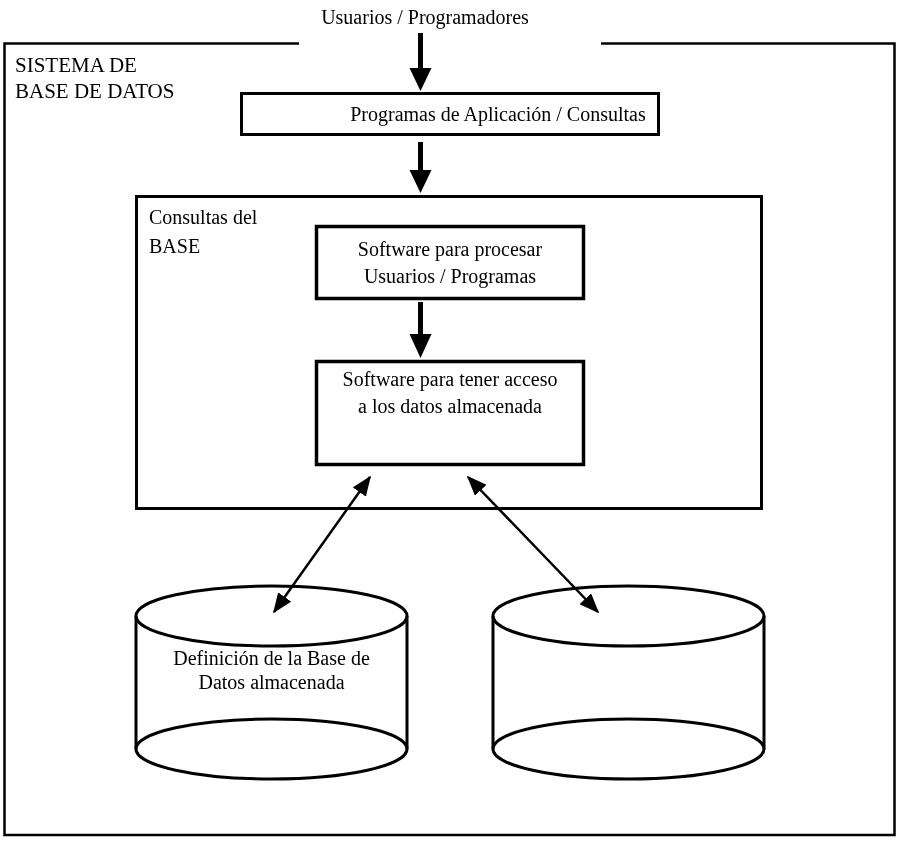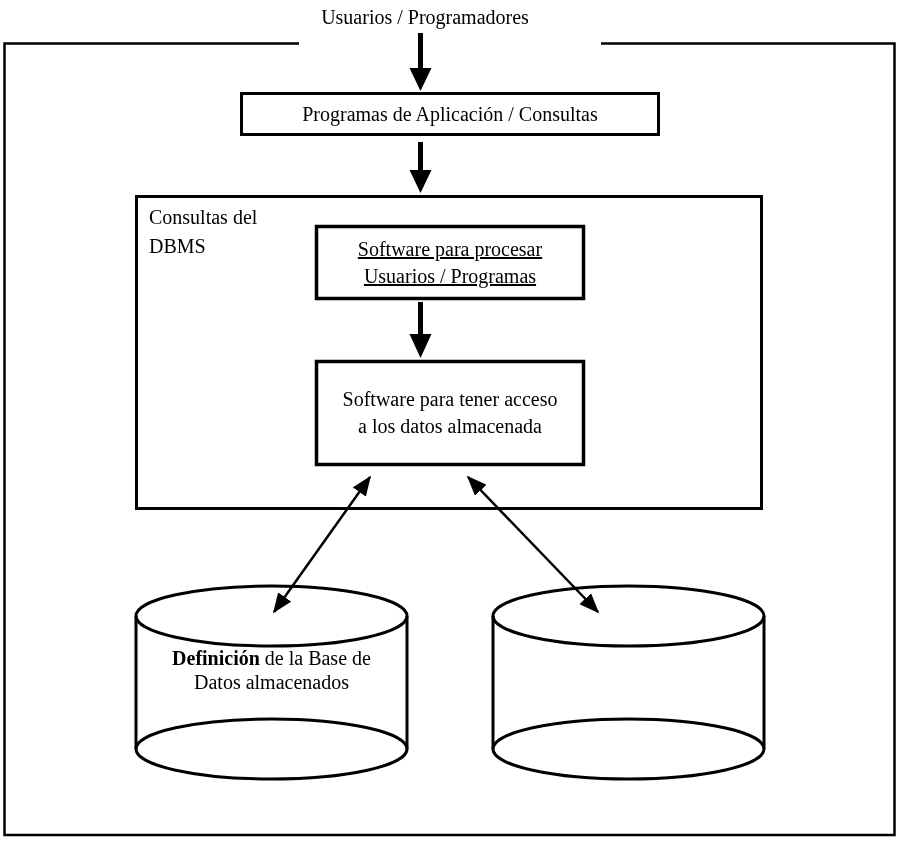--- a/index.html
+++ b/index.html
@@ -31,27 +31,27 @@
   }
   .center { text-align: center; }
   .flexc {
     display: flex;
     flex-direction: column;
     align-items: center;
     justify-content: center;
   }
   .users-label   { left: 250px; top: 4px;  width: 350px; }
   .system-label  { left: 15px;  top: 52px; font-size: 21px; line-height: 26px; }
-  .app-label     { left: 240px; top: 92px;  width: 420px; height: 44px; }
+  .app-label     { left: 240px; top: 92px;  width: 420px; height: 44px; padding-left: 48px; }
   .dbms-label    { left: 149px; top: 203px; line-height: 29px; }
-  .query-label   { left: 316px; top: 226px; width: 268px; height: 73px; line-height: 27px; text-decoration: underline; }
-  .access-label  { left: 316px; top: 361px; width: 268px; padding-top: 25px; line-height: 27px; }
+  .query-label   { left: 316px; top: 226px; width: 268px; height: 73px; line-height: 27px; }
+  .access-label  { left: 316px; top: 361px; width: 268px; padding-top: 5px; line-height: 27px; }
   .cyl-left-label  { left: 136px; top: 646px; width: 271px; line-height: 24px; }
   .cyl-right-label { left: 493px; top: 649px; width: 272px; }
-  .b { font-weight: bold; }
+  .b { font-weight: normal; }
   svg .stroke {
     stroke: #000000;
     fill: none;
   }
   svg .fillblk {
     fill: #000000;
     stroke: none;
   }
 </style>
 </head>
@@ -105,37 +105,41 @@
     <g>
       <line class="stroke" stroke-width="3" x1="493" y1="616" x2="493" y2="749"></line>
       <line class="stroke" stroke-width="3" x1="764" y1="616" x2="764" y2="749"></line>
       <ellipse class="stroke" stroke-width="3" cx="628.5" cy="749" rx="135.5" ry="30"></ellipse>
       <ellipse class="stroke" stroke-width="3" cx="628.5" cy="616" rx="135.5" ry="30"></ellipse>
     </g>
   </svg>
 
   <div class="txt users-label center">Usuarios / Programadores</div>
 
+  <div class="txt system-label">
+    <div>SISTEMA DE</div>
+    <div>BASE DE DATOS</div>
+  </div>
 
   <div class="txt app-label flexc">Programas de Aplicación / Consultas</div>
 
   <div class="txt dbms-label">
     <div>Consultas del</div>
-    <div>DBMS</div>
+    <div>BASE</div>
   </div>
 
   <div class="txt query-label flexc">
     <div>Software para procesar</div>
     <div>Usuarios / Programas</div>
   </div>
 
   <div class="txt access-label center">
     <div>Software para tener acceso</div>
     <div>a los datos almacenada</div>
   </div>
 
   <div class="txt cyl-left-label center">
     <div><span class="b">Definición</span> <span>de la Base de</span></div>
-    <div>Datos almacenados</div>
+    <div>Datos almacenada</div>
   </div>
 
 
 </div>
 
 </body></html>

